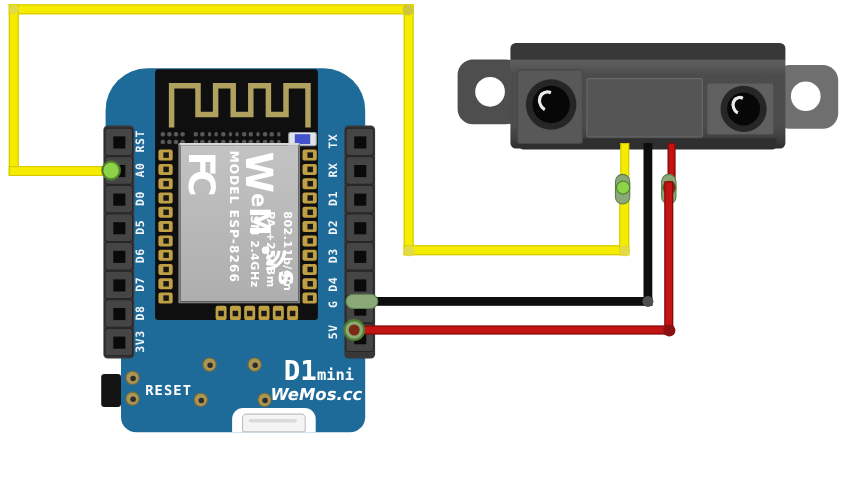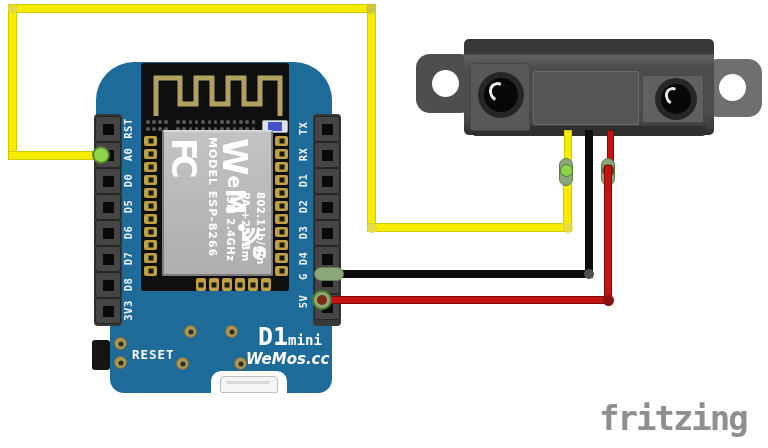--- a/index.html
+++ b/index.html
@@ -369,14 +369,13 @@
     <div class="conn-pill" style="left:601px;top:158px;width:14px;height:28px;"></div>
     <div class="bp-circle" style="left:602px;top:164px;width:13px;height:13px;background:#7c2f16;border:1.5px solid #4e7d2e;"></div>
     <div class="wire wr" style="left:604px;top:165px;width:8px;height:139px;"></div>
     <div class="wire wr" style="left:322px;top:296px;width:290px;height:8px;"></div>
     <div class="bend" style="left:602.5px;top:294.5px;width:11px;height:11px;background:#8b1010;"></div>
     <div class="bp-circle" style="left:312px;top:290px;width:20px;height:20px;background:#8aa878;border:2px solid #4e7d2e;">
       <div class="bp-circle" style="left:3px;top:3px;width:10px;height:10px;background:#7c2c13;"></div>
     </div>
   </div>
 
-  <div class="abs watermark" style="left:599px;top:398px;">fritzing</div>
 </div>
 
 </body></html>

